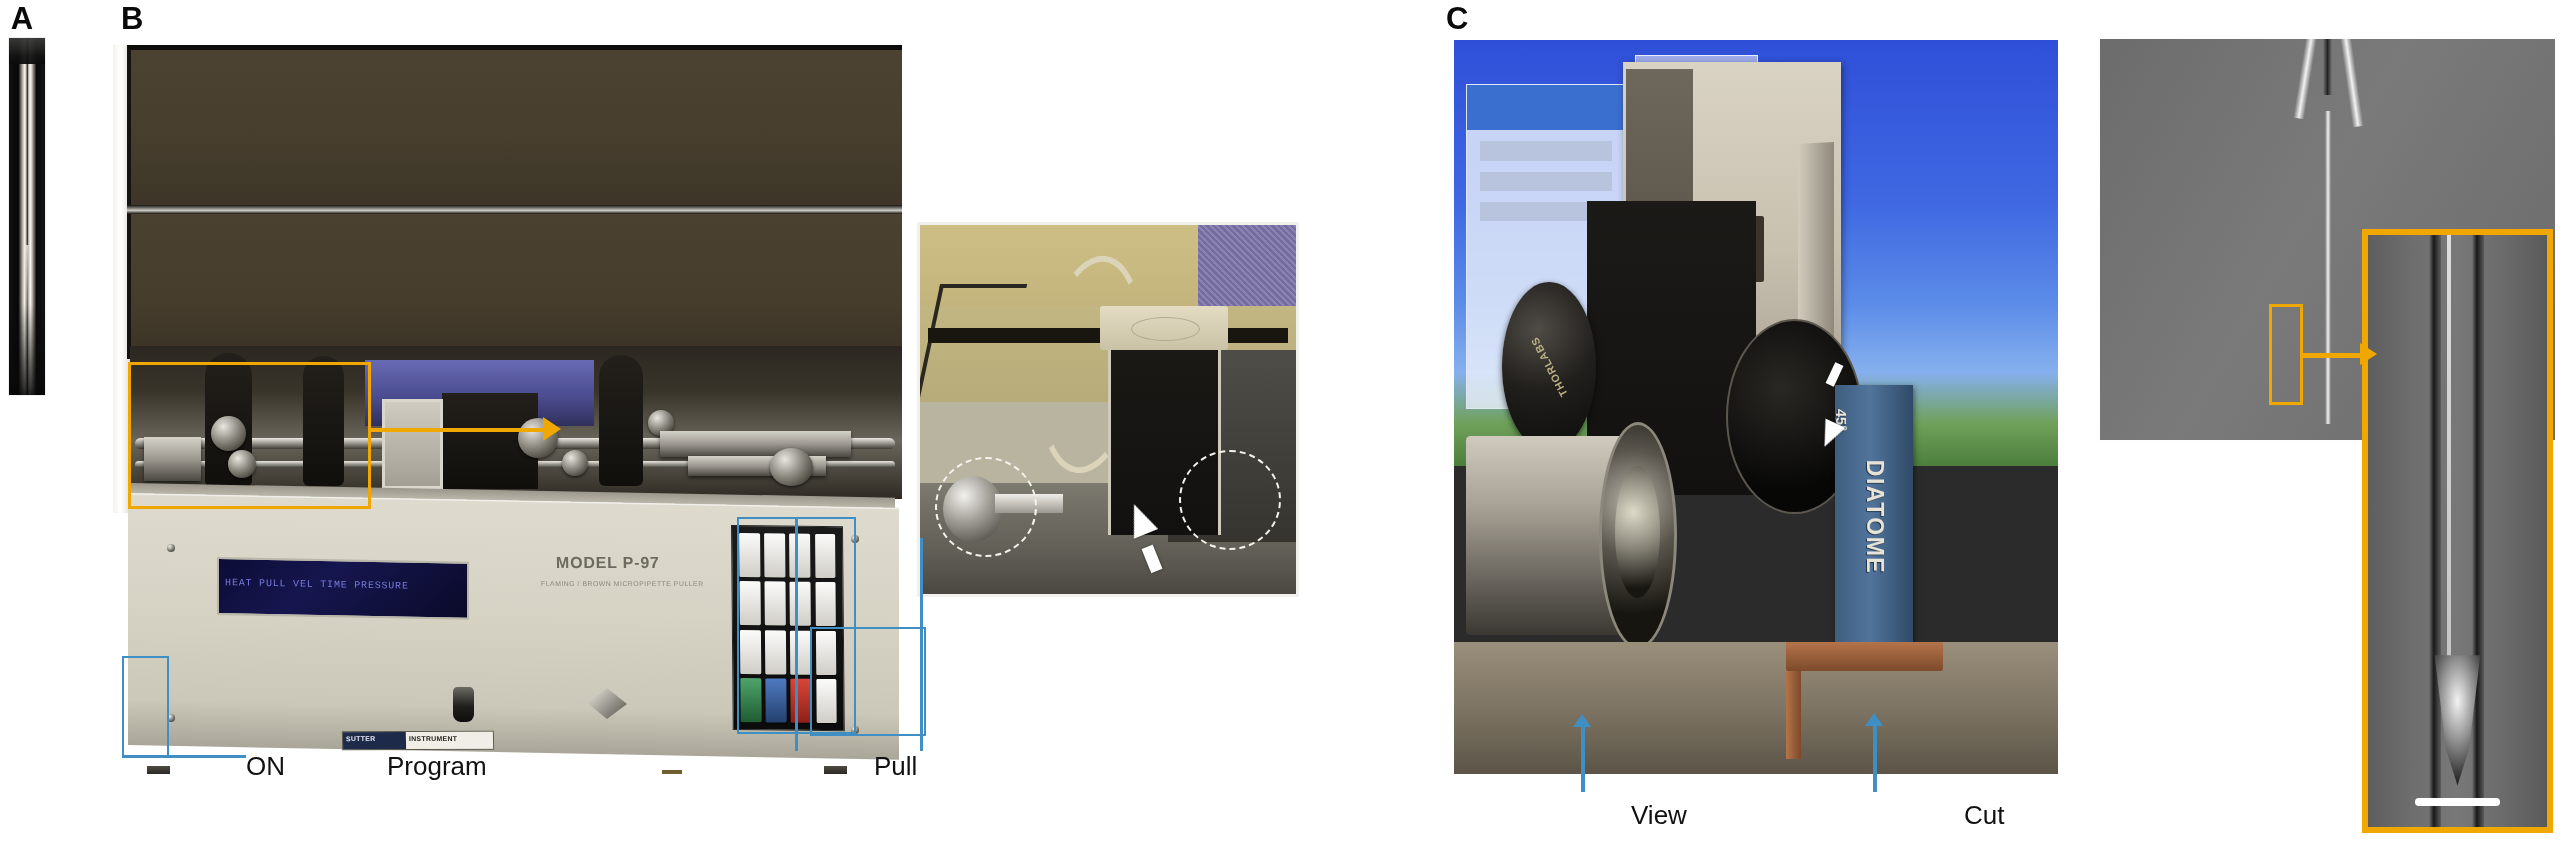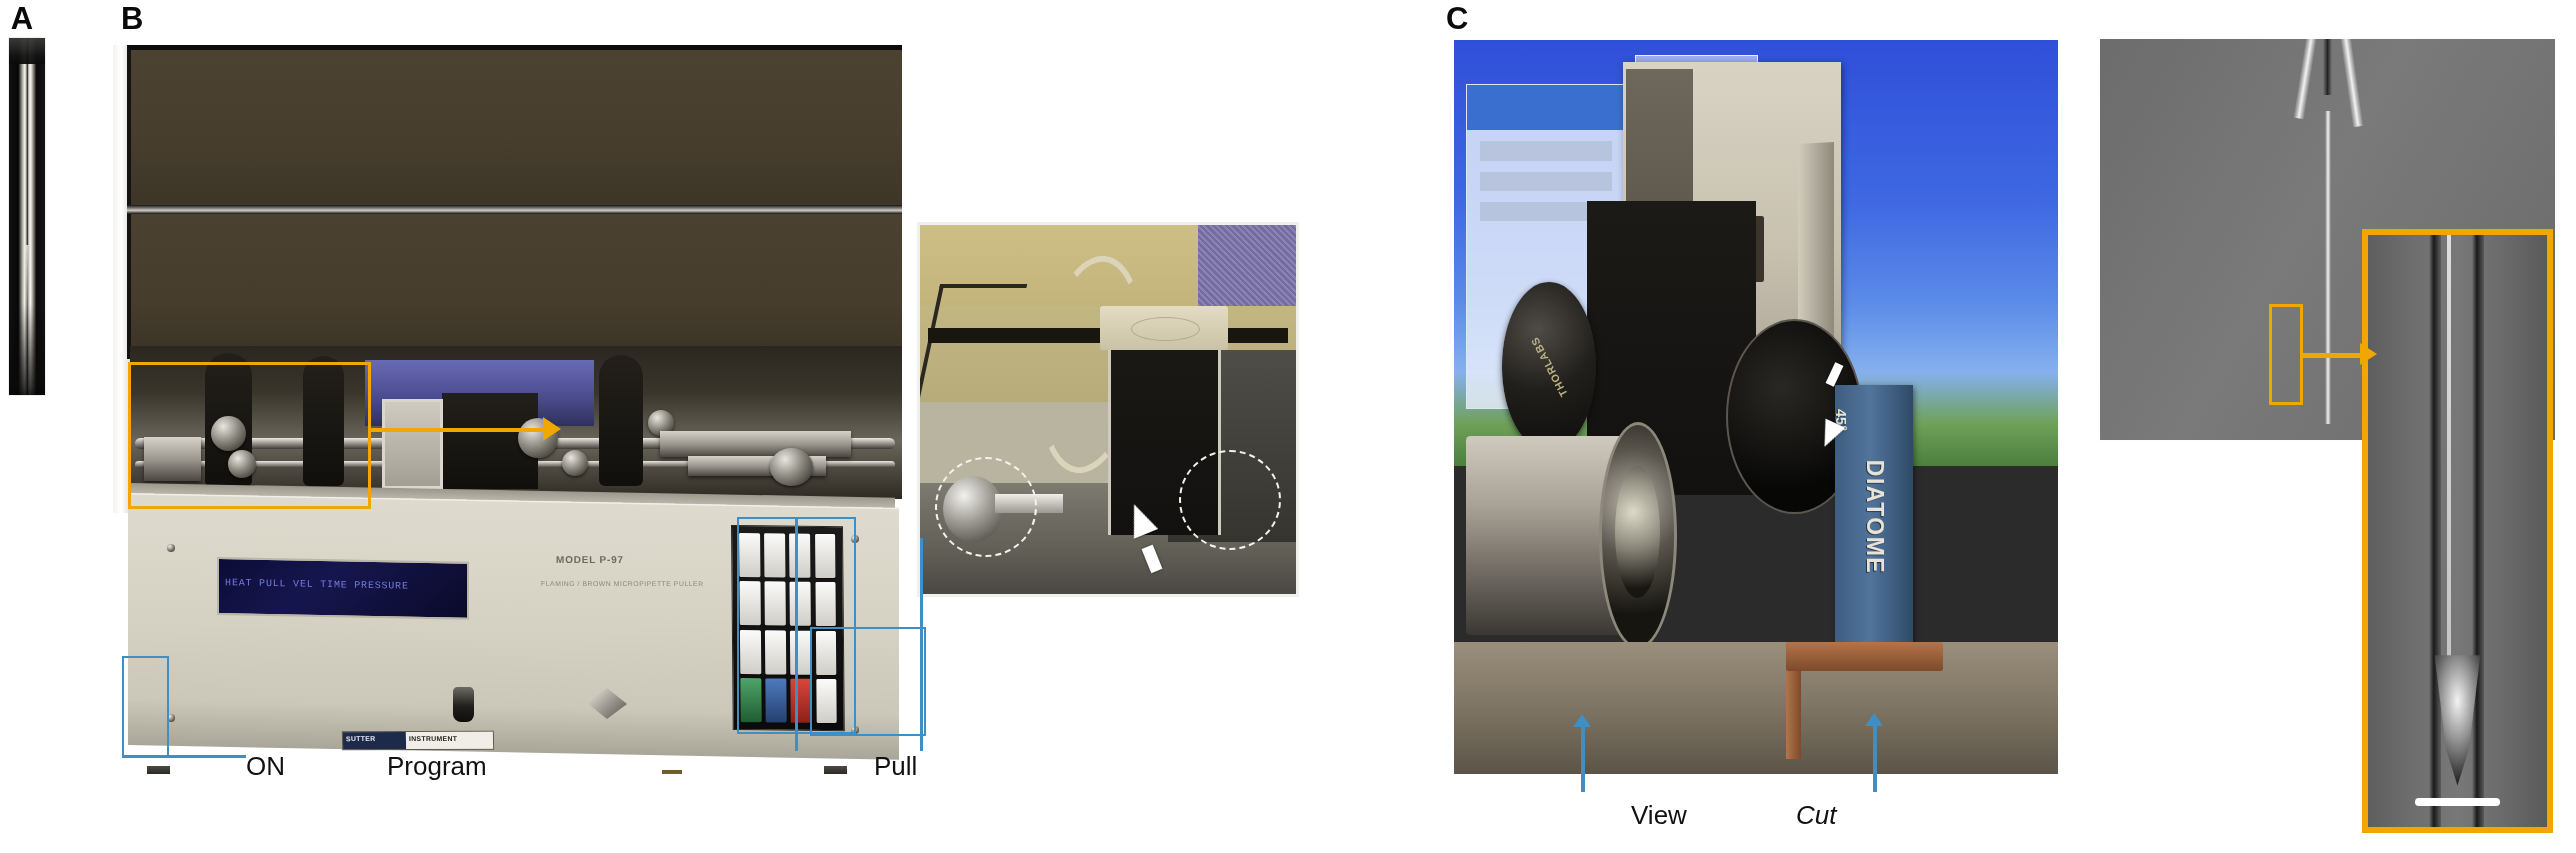--- a/index.html
+++ b/index.html
@@ -154,21 +154,21 @@
     overflow:hidden;
   }
   .pb-lcd-text{
     position:absolute; left:6.1px; top:18.3px; right:6.1px;
     color:#8f93ff; font-size:10px; font-family:"Liberation Mono", monospace;
     white-space:nowrap; opacity:.8; letter-spacing:0.8px;
   }
   .pb-model{
     position:absolute; left:443px; top:514px;
     transform: skewY(1.1deg) rotate(-1deg);
-    color:#6d6a60; font-size:10px; font-weight:bold; letter-spacing:0.8px;
+    color:#6d6a60; font-size:16px; font-weight:bold; letter-spacing:0.8px;
   }
   .pb-subtitle{
     position:absolute; left:428px; top:540px;
     transform: skewY(1.1deg) rotate(-1deg);
     color:#8b887d; font-size:6.9px; letter-spacing:0.5px; white-space:nowrap;
   }
   .pb-keypad{
     position:absolute; left:618px; top:485px; width:112px; height:205px;
     background: linear-gradient(to bottom, #1b1b1b, #0b0b0b);
     transform: skewY(1.1deg) rotate(-0.5deg); transform-origin:left top;
@@ -693,21 +693,21 @@
     <div class="pc-copper"></div>
 
     <div class="pc-white-arrow-tail"></div>
     <div class="pc-white-arrow"></div>
   </div>
 
   <div class="pc-arrow-blue" style="left:1581px; top:726px; height:66px;"></div>
   <div class="pc-arrow-blue" style="left:1873px; top:725px; height:67px;"></div>
 
   <div class="pc-label" style="left:1631px; top:800px;">View</div>
-  <div class="pc-label" style="left:1796px; top:800px;font-style:italic;">Cut</div>
+  <div class="pc-label" style="left:1964px; top:800px;">Cut</div>
 
   <div id="pcr">
     <div class="pcr-fiber" style="left:44%; top:-2%; width:10.7px; height:22%; transform: rotate(9deg);"></div>
     <div class="pcr-fiber" style="left:54%; top:-2%; width:10.7px; height:24%; transform: rotate(-8deg);"></div>
     <div class="pcr-dark" style="left:49%; top:-2%; width:9.2px; height:16%;"></div>
     <div class="pcr-fiber" style="left:49.5%; top:18%; width:5.4px; height:78%;"></div>
   </div>
   <div id="pcr-roi"></div>
   <div id="pcr-arrow"></div>
 

